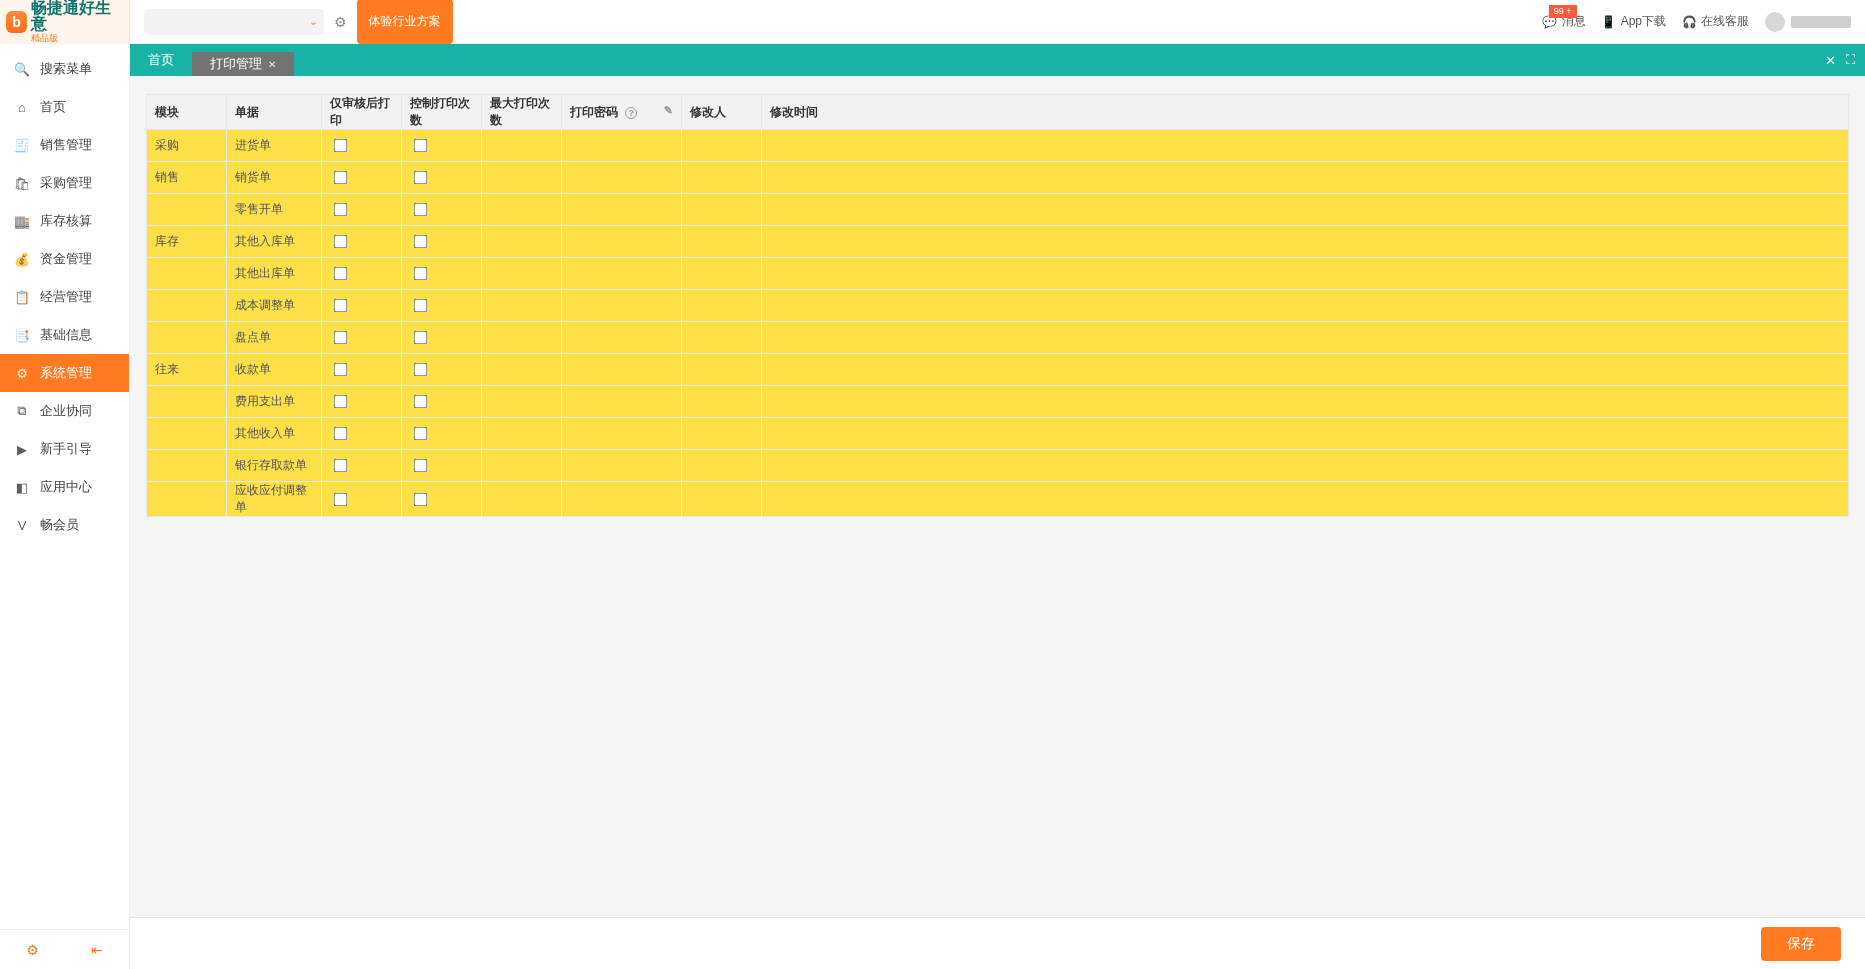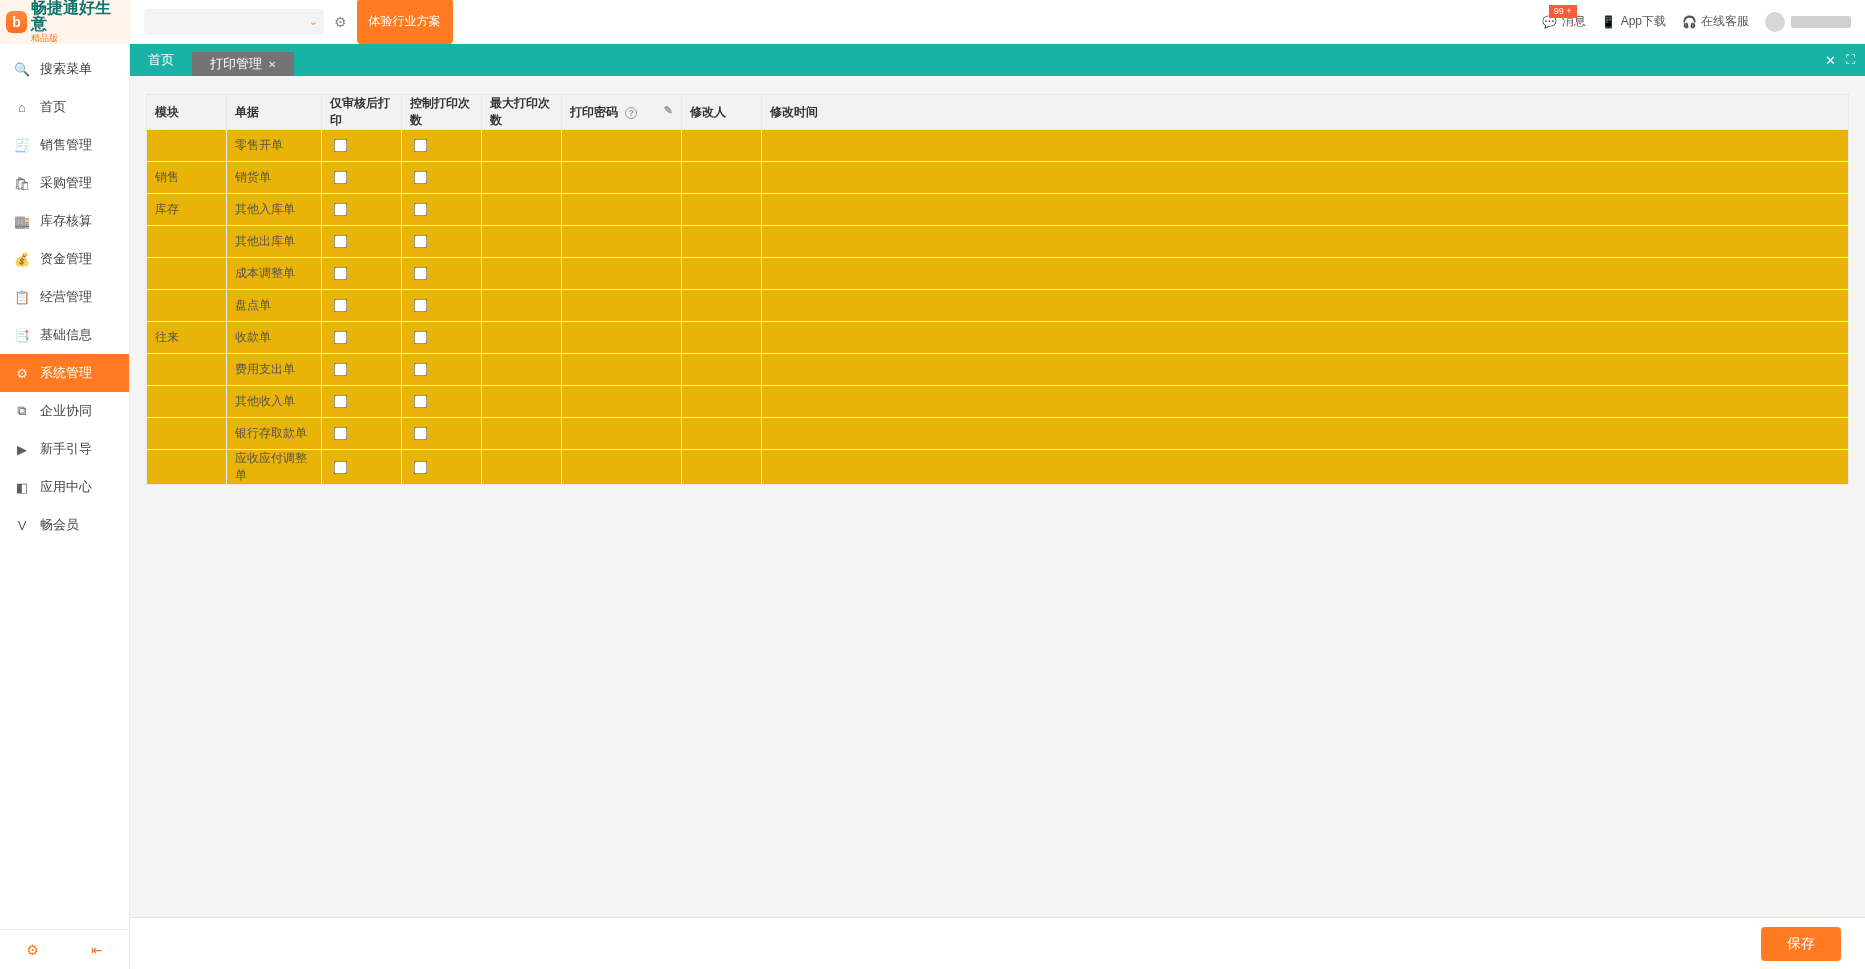--- a/index.html
+++ b/index.html
@@ -87,21 +87,21 @@
     display:flex;align-items:center;gap:6px;padding:0 18px;
     color:#fff;font-size:13px;cursor:pointer;
   }
   .tab.active { background:#737373;margin-top:8px; }
   .tab .close-x { font-size:10px;opacity:.85; }
   .tabs-tail { margin-left:auto;display:flex;align-items:center;gap:10px;padding-right:10px;color:#fff;font-size:13px; }
   .tabs-tail span { cursor:pointer; }
   
   .content-wrap { flex:1;padding:18px 16px 80px 16px;overflow:auto; }
   .card {
-    background:#eab308;border-radius:2px;padding:0;
+    background:#fde047;border-radius:2px;padding:0;
     box-shadow:0 0 2px rgba(0,0,0,.03);
   }
   table.print-tbl {
     width:100%;border-collapse:collapse;font-size:12px;color:#555;
   }
   .print-tbl th, .print-tbl td {
     border:1px solid #e9e9e9;padding:0 8px;height:32px;text-align:left;
   }
   .print-tbl thead th {
     background:#f2f2f2;color:#333;font-weight:600;
@@ -265,40 +265,50 @@
                 <span>打印密码</span>
                 <span class="hlp-q">?</span>
                 <span class="hdr-edit">✎</span>
               </th>
               <th class="col-mod">修改人</th>
               <th class="col-time">修改时间</th>
             </tr>
           </thead>
           <tbody id="tbl-body">
               <tr>
-                <td class="col-module"></td>
-                <td class="col-doc">零售开单</td>
+                <td class="col-module">采购</td>
+                <td class="col-doc">进货单</td>
                 <td class="col-chk" style="text-align: left;"><input type="checkbox" style=""></td>
                 <td class="col-chk" style="text-align: left;"><input type="checkbox" style=""></td>
                 <td class="col-max"></td>
                 <td class="col-pwd"></td>
                 <td class="col-mod"></td>
                 <td class="col-time"></td>
               </tr>
               <tr>
                 <td class="col-module">销售</td>
                 <td class="col-doc">销货单</td>
                 <td class="col-chk" style="text-align: left;"><input type="checkbox" style=""></td>
                 <td class="col-chk" style="text-align: left;"><input type="checkbox" style=""></td>
                 <td class="col-max"></td>
                 <td class="col-pwd"></td>
                 <td class="col-mod"></td>
                 <td class="col-time"></td>
               </tr>
               <tr>
+                <td class="col-module"></td>
+                <td class="col-doc">零售开单</td>
+                <td class="col-chk" style="text-align: left;"><input type="checkbox" style=""></td>
+                <td class="col-chk" style="text-align: left;"><input type="checkbox" style=""></td>
+                <td class="col-max"></td>
+                <td class="col-pwd"></td>
+                <td class="col-mod"></td>
+                <td class="col-time"></td>
+              </tr>
+              <tr>
                 <td class="col-module">库存</td>
                 <td class="col-doc">其他入库单</td>
                 <td class="col-chk" style="text-align: left;"><input type="checkbox" style=""></td>
                 <td class="col-chk" style="text-align: left;"><input type="checkbox" style=""></td>
                 <td class="col-max"></td>
                 <td class="col-pwd"></td>
                 <td class="col-mod"></td>
                 <td class="col-time"></td>
               </tr>
               <tr>

